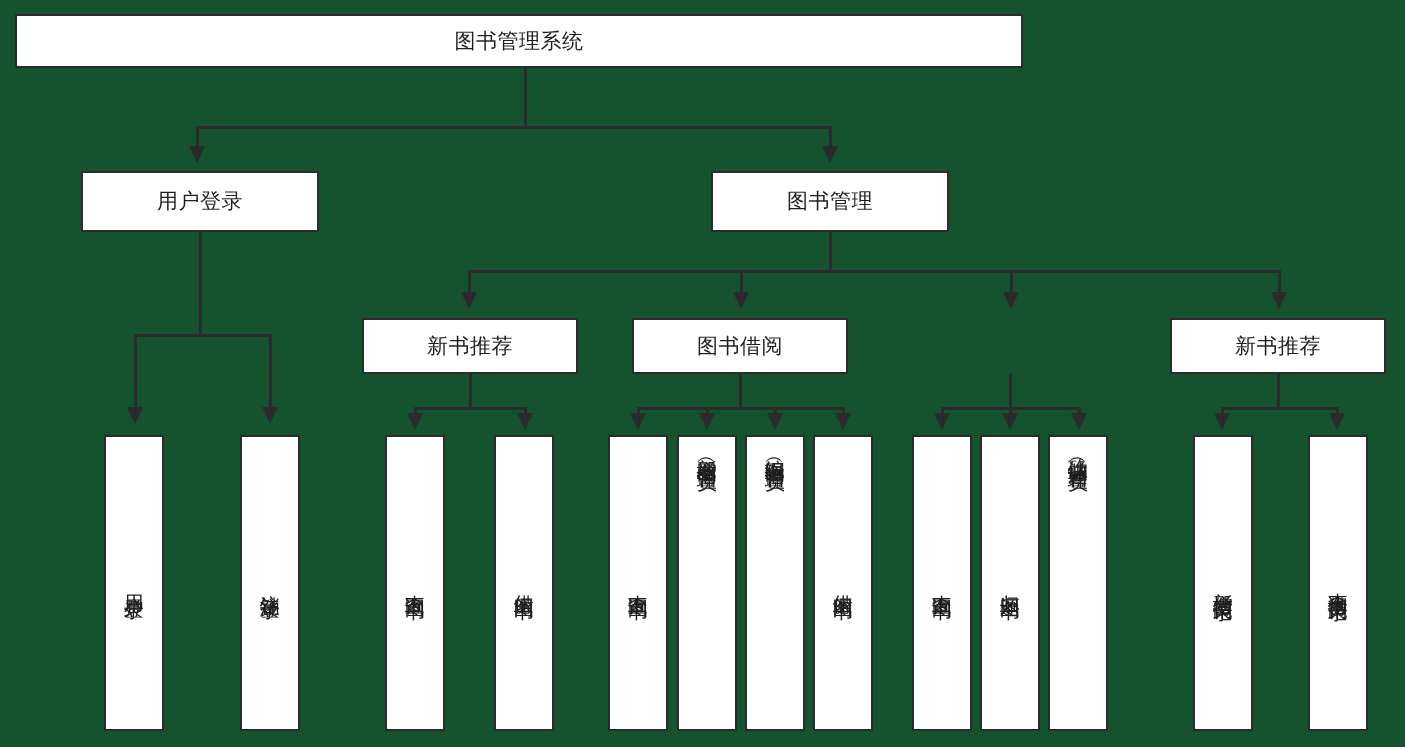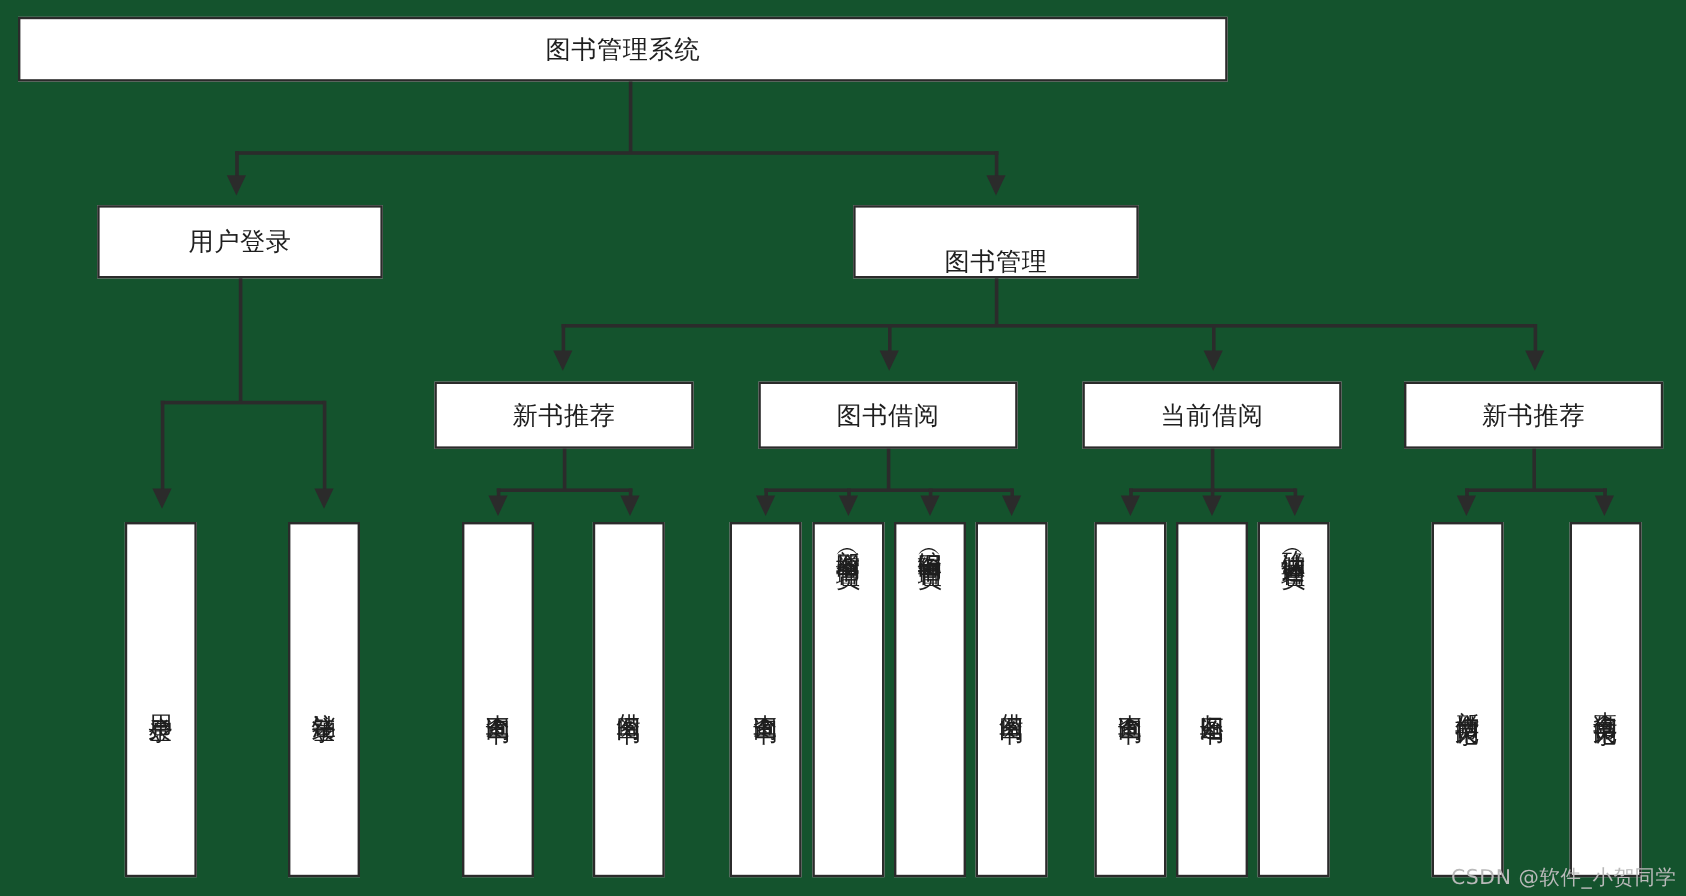--- a/index.html
+++ b/index.html
@@ -104,21 +104,21 @@
 
   <div class="conn vline" style="left:196px; top:126px; height:22px;"></div>
   <div class="arrow" style="left:189px; top:146px;"></div>
   <div class="conn vline" style="left:829px; top:126px; height:22px;"></div>
   <div class="arrow" style="left:822px; top:146px;"></div>
 
   <div class="node lvl2" style="left:81px; top:171px; width:238px; height:61px;">
     <span class="label">用户登录</span>
   </div>
 
-  <div class="node lvl2" style="left:711px; top:171px; width:238px; height:61px;align-items:flex-end;">
+  <div class="node lvl2" style="left:711px; top:171px; width:238px; height:61px;">
     <span class="label">图书管理</span>
   </div>
 
   <div class="conn vline" style="left:199px; top:232px; height:104px;"></div>
   <div class="conn hline" style="left:134px; top:334px; width:137px;"></div>
   <div class="conn vline" style="left:134px; top:334px; height:75px;"></div>
   <div class="arrow" style="left:127px; top:407px;"></div>
   <div class="conn vline" style="left:269px; top:334px; height:75px;"></div>
   <div class="arrow" style="left:262px; top:407px;"></div>
 
@@ -135,23 +135,20 @@
   <div class="arrow" style="left:1003px; top:292px;"></div>
 
   <div class="conn vline" style="left:1278px; top:270px; height:24px;"></div>
   <div class="arrow" style="left:1271px; top:292px;"></div>
 
   <div class="node lvl3" style="left:632px; top:318px; width:216px; height:56px;">
     <span class="label">图书借阅</span>
   </div>
   <div class="node lvl3" style="left:362px; top:318px; width:216px; height:56px;">
     <span class="label">新书推荐</span>
-  </div>
-  <div class="node lvl3" style="left:902px; top:318px; width:216px; height:56px;">
-    <span class="label">当前借阅</span>
   </div>
   <div class="node lvl3" style="left:1170px; top:318px; width:216px; height:56px;">
     <span class="label">新书推荐</span>
   </div>
 
   <div class="conn vline" style="left:469px; top:374px; height:35px;"></div>
   <div class="conn hline" style="left:414px; top:407px; width:113px;"></div>
   <div class="conn vline" style="left:414px; top:407px; height:12px;"></div>
   <div class="arrow" style="left:407px; top:413px;"></div>
   <div class="conn vline" style="left:524px; top:407px; height:12px;"></div>
@@ -221,15 +218,14 @@
     <span class="label">确认归还（管理员）</span>
   </div>
 
   <div class="node leaf center" style="left:1193px; top:435px; width:60px; height:296px;">
     <span class="label">新增借阅记录</span>
   </div>
   <div class="node leaf center" style="left:1308px; top:435px; width:60px; height:296px;">
     <span class="label">查询借阅记录</span>
   </div>
 
-  <div id="watermark">CSDN @软件_小贺同学</div>
 
 </div>
 
 </body></html>

